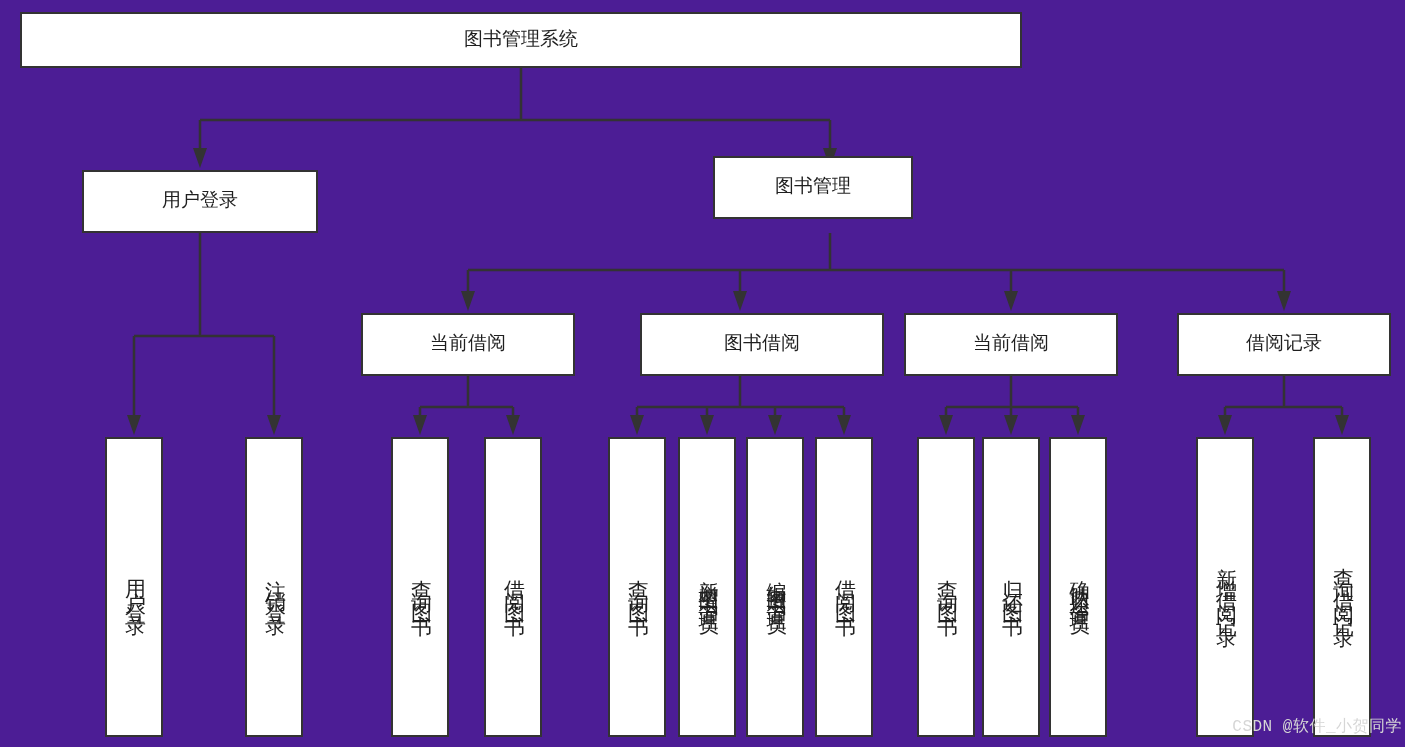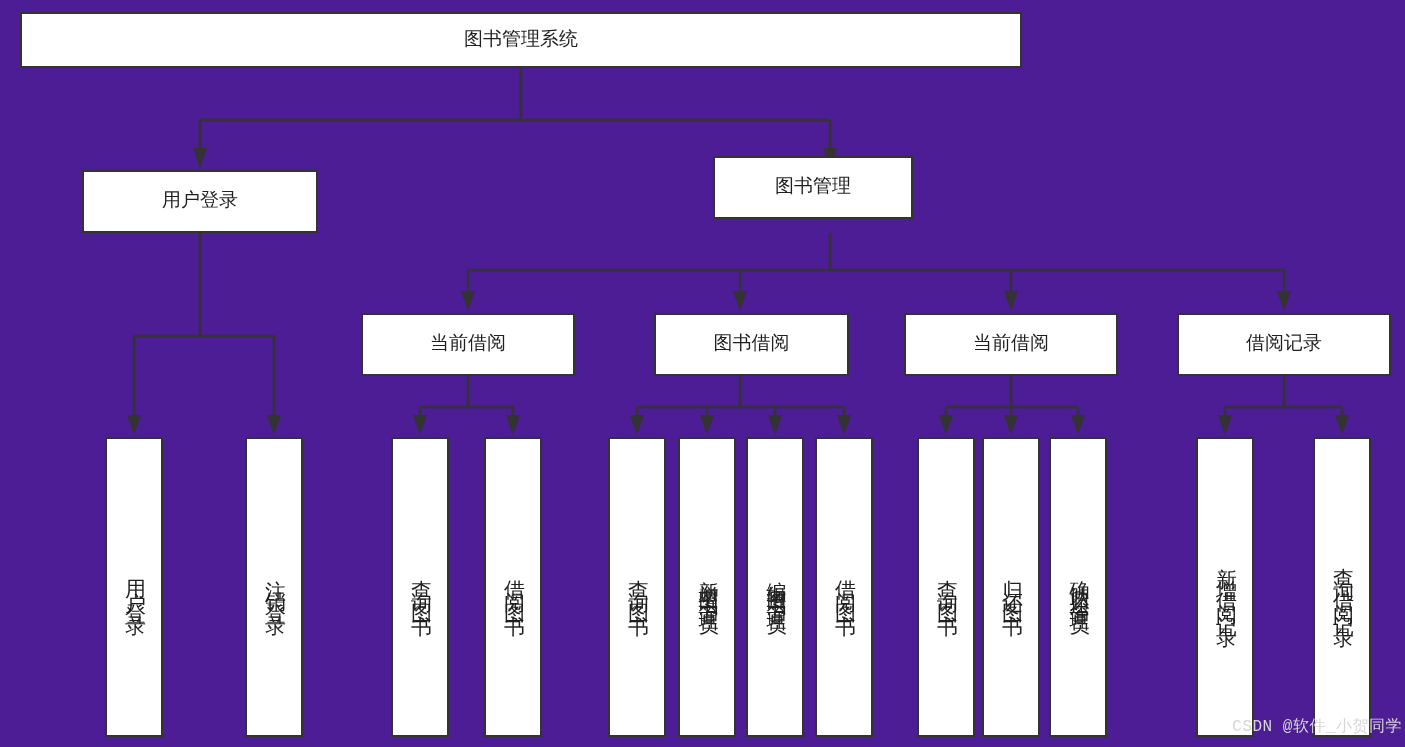--- a/index.html
+++ b/index.html
@@ -87,21 +87,21 @@
   <div class="node h" style="left:82px;top:170px;width:236px;height:63px">
     <span>用户登录</span>
   </div>
   <div class="node h" style="left:713px;top:156px;width:200px;height:63px">
     <span>图书管理</span>
   </div>
 
   <div class="node h" style="left:361px;top:313px;width:214px;height:63px">
     <span>当前借阅</span>
   </div>
-  <div class="node h" style="left:654px;top:313px;width:195px;height:63px">
+  <div class="node h" style="left:640px;top:313px;width:244px;height:63px">
     <span>图书借阅</span>
   </div>
   <div class="node h" style="left:1177px;top:313px;width:214px;height:63px">
     <span>借阅记录</span>
   </div>
   <div class="node h" style="left:904px;top:313px;width:214px;height:63px">
     <span>当前借阅</span>
   </div>
 
   <div class="node v" style="left:105px;top:437px;width:58px;height:300px">

